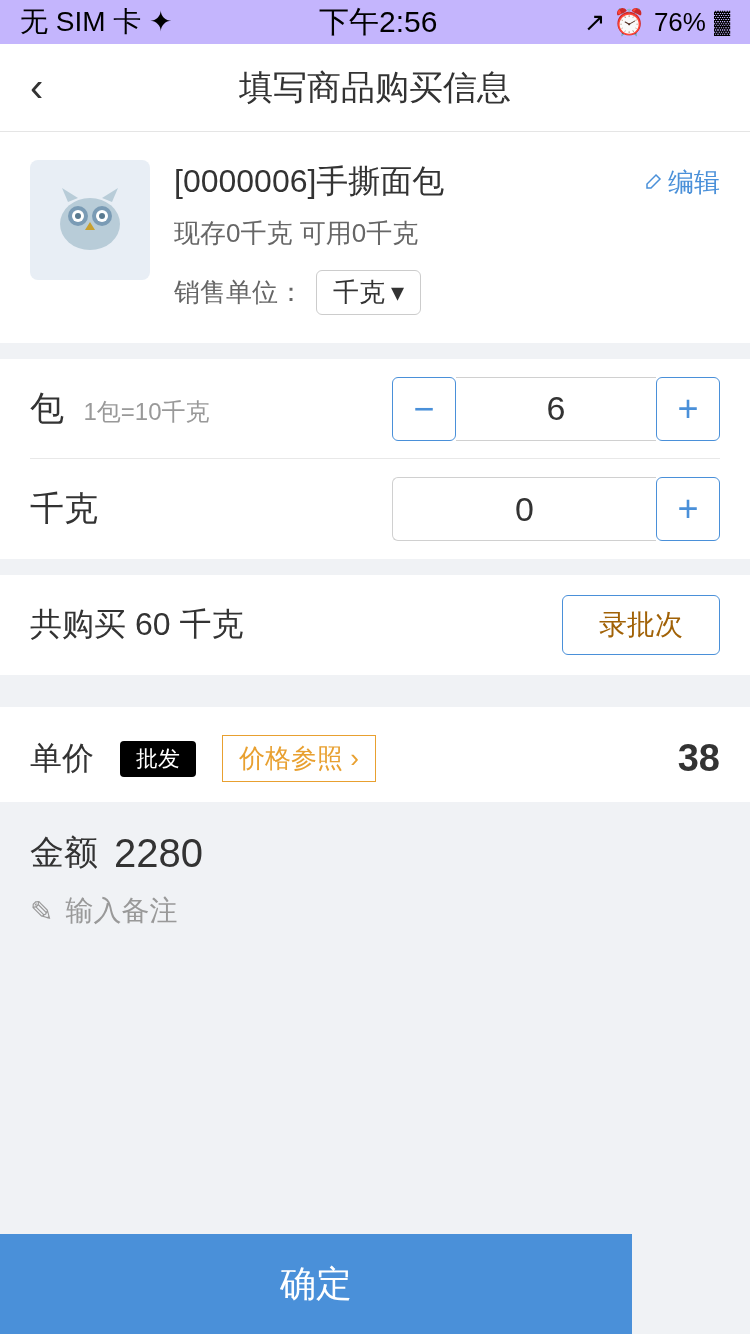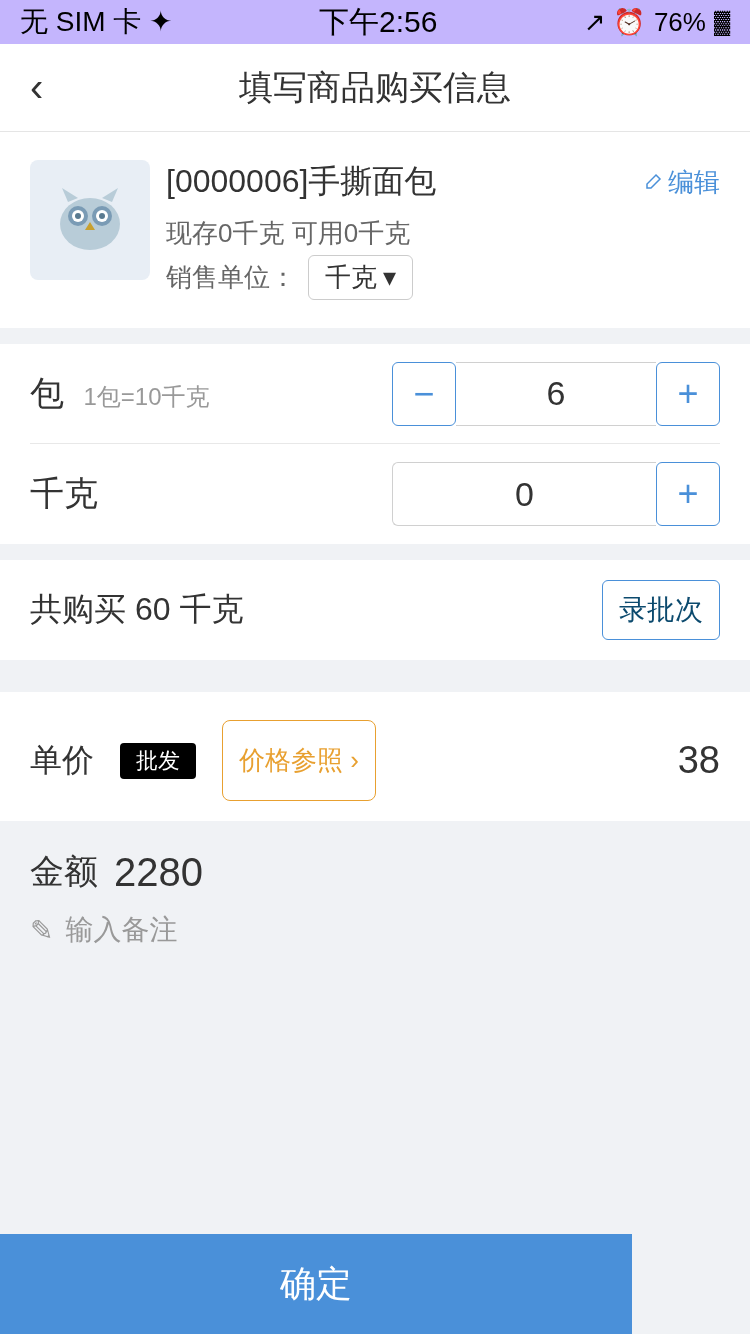--- a/index.html
+++ b/index.html
@@ -65,21 +65,21 @@
       font-weight: 400;
       color: #333;
     }
 
     
     .product-section {
       background: #fff;
       padding: 28px 30px;
       display: flex;
       align-items: flex-start;
-      gap: 16px;
+      gap: 24px;
       margin-bottom: 16px;
     }
     .product-image {
       width: 120px;
       height: 120px;
       background: #e8eef5;
       border-radius: 8px;
       display: flex;
       align-items: center;
       justify-content: center;
@@ -102,21 +102,21 @@
     .edit-btn {
       font-size: 26px;
       color: #4a90d9;
       display: flex;
       align-items: center;
       gap: 4px;
     }
     .product-stock {
       font-size: 26px;
       color: #666;
-      margin-bottom: 4px;
+      margin-bottom: 19px;
     }
     .product-unit-row {
       display: flex;
       align-items: center;
       gap: 12px;
       font-size: 26px;
       color: #666;
     }
     .unit-dropdown {
       border: 1px solid #ccc;
@@ -211,23 +211,23 @@
       justify-content: space-between;
       margin-top: 16px;
     }
     .summary-text {
       font-size: 32px;
       color: #333;
     }
     .batch-btn {
       border: 1.5px solid #4a90d9;
       border-radius: 6px;
-      padding: 10px 16px;
+      padding: 10px 36px;
       font-size: 28px;
-      color: #0c4a6e;
+      color: #a16207;
       background: #fff;
       cursor: pointer;
     }
 
     
     .price-section {
       background: #fff;
       margin-top: 16px;
       padding: 28px 30px 20px 30px;
     }
@@ -245,33 +245,33 @@
     }
     .price-tag-badge {
       background: #000000;
       color: #fff;
       font-size: 22px;
       padding: 3px 16px;
       border-radius: 4px;
     }
     .price-ref-btn {
       border: 1.5px solid #e8a030;
-      border-radius: 8px;
+      border-radius: 0;
       color: #e8a030;
       font-size: 26px;
-      padding: 22px 16px;
+      padding: 5px 16px;
       display: flex;
       align-items: center;
       gap: 4px;
       cursor: pointer;
     }
     .price-value {
       font-size: 38px;
       color: #333;
-      font-weight: 400;
+      font-weight: 700;
     }
     .amount-row {
       display: flex;
       align-items: center;
       gap: 16px;
       margin-bottom: 16px;
     }
     .amount-label {
       font-size: 34px;
       color: #333;

